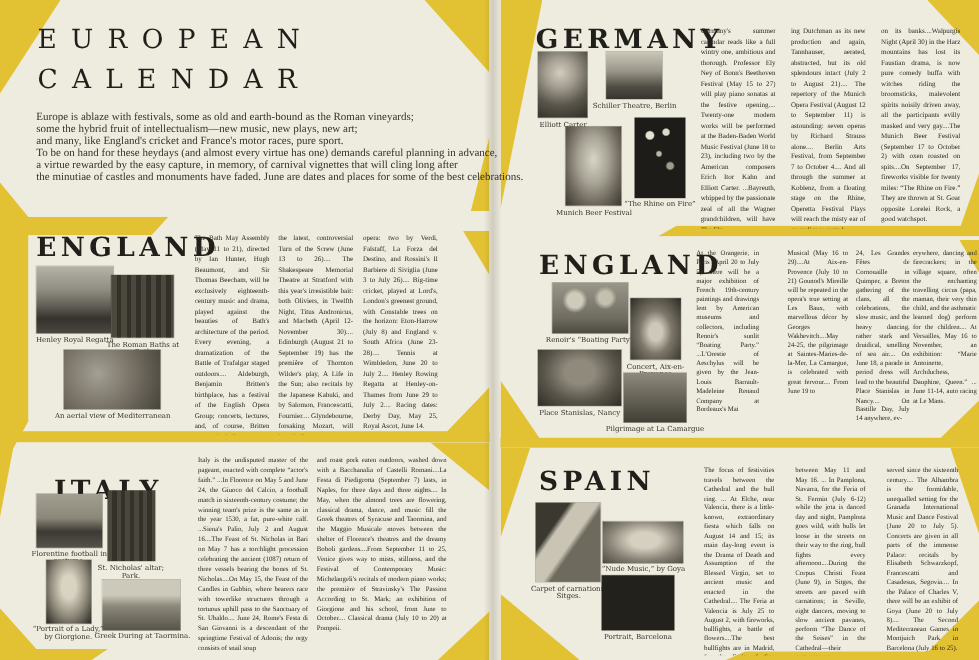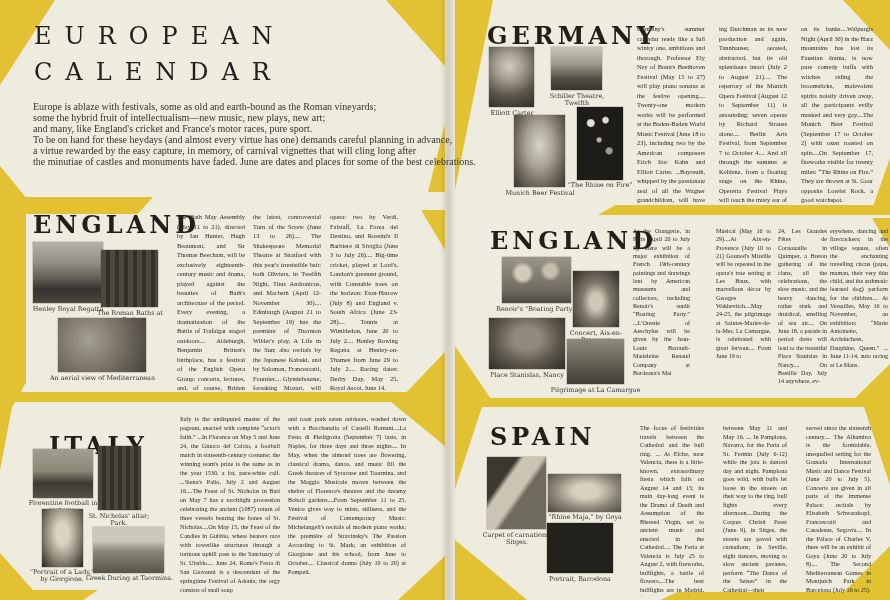--- a/index.html
+++ b/index.html
@@ -128,21 +128,21 @@
     <div class="cap" style="left:82px;top:575px;width:95px">Greek During at Taormina.</div>
     <div class="col c-ita" style="left:180px;top:414px;width:100px;height:181px">Italy is the undisputed master of the pageant, enacted with complete “actor's faith.” ...In Florence on May 5 and June 24, the Giuoco del Calcio, a football match in sixteenth-century costume; the winning team's prize is the same as in the year 1530, a fat, pure-white calf. ...Siena's Palio, July 2 and August 16....The Feast of St. Nicholas in Bari on May 7 has a torchlight procession celebrating the ancient (1087) return of three vessels bearing the bones of St. Nicholas....On May 15, the Feast of the Candles in Gubbio, where bearers race with towerlike structures through a tortuous uphill pass to the Sanctuary of St. Ubaldo.... June 24, Rome's Festa di San Giovanni is a descendant of the springtime Festival of Adonis; the orgy consists of snail soup</div>
     <div class="col c-ita" style="left:288px;top:414px;width:118px;height:181px">and roast pork eaten outdoors, washed down with a Bacchanalia of Castelli Romani....La Festa di Piedigrotta (September 7) lasts, in Naples, for three days and three nights.... In May, when the almond trees are flowering, classical drama, dance, and music fill the Greek theatres of Syracuse and Taormina, and the Maggio Musicale moves between the shelter of Florence's theatres and the dreamy Boboli gardens....From September 11 to 25, Venice gives way to mists, stillness, and the Festival of Contemporary Music: Michelangeli's recitals of modern piano works; the première of Stravinsky's The Passion According to St. Mark; an exhibition of Giorgione and his school, from June to October.... Classical drama (July 10 to 20) at Pompeii.</div>
   </section>
 
   <section>
     <h2 class="sec-head" style="left:487px;top:21px;margin:0">GERMANY</h2>
     <figure class="ph ph-carter" style="left:489px;top:47px;width:45px;height:60px;margin:0"></figure>
     <div class="cap" style="left:482px;top:110px;width:60px">Elliott Carter</div>
     <figure class="ph ph-schiller" style="left:551px;top:47px;width:51px;height:43px;margin:0"></figure>
-    <div class="cap" style="left:538px;top:93px;width:78px">Schiller Theatre, Twelfth</div>
+    <div class="cap" style="left:538px;top:93px;width:78px">Schiller Theatre, Berlin</div>
     <figure class="ph ph-munich" style="left:514px;top:115px;width:51px;height:72px;margin:0"></figure>
     <div class="cap" style="left:503px;top:190px;width:74px">Munich Beer Festival</div>
     <figure class="ph ph-rhine" style="left:577px;top:107px;width:46px;height:73px;margin:0"></figure>
     <div class="cap" style="left:563px;top:182px;width:74px">“The Rhine on Fire”</div>
     <div class="col c-ger" style="left:637px;top:24px;width:68px;height:184px">Germany's summer calendar reads like a full wintry one, ambitious and thorough. Professor Ely Ney of Bonn's Beethoven Festival (May 15 to 27) will play piano sonatas at the festive opening.... Twenty-one modern works will be performed at the Baden-Baden World Music Festival (June 18 to 23), including two by the American composers Erich Itor Kahn and Elliott Carter. ...Bayreuth, whipped by the passionate zeal of all the Wagner grandchildren, will have The Fly-</div>
     <div class="col c-ger" style="left:719px;top:24px;width:68px;height:184px">ing Dutchman as its new production and again, Tannhauser, aerated, abstracted, but its old splendours intact (July 2 to August 21).... The repertory of the Munich Opera Festival (August 12 to September 11) is astounding: seven operas by Richard Strauss alone.... Berlin Arts Festival, from September 7 to October 4.... And all through the summer at Koblenz, from a floating stage on the Rhine, Operetta Festival Plays will reach the misty ear of an audience seated</div>
     <div class="col c-ger" style="left:801px;top:24px;width:72px;height:184px">on its banks....Walpurgis Night (April 30) in the Harz mountains has lost its Faustian drama, is now pure comedy buffa with witches riding the broomsticks, malevolent spirits noisily driven away, all the participants evilly masked and very gay....The Munich Beer Festival (September 17 to October 2) with oxen roasted on spits....On September 17, fireworks visible for twenty miles: “The Rhine on Fire.” They are thrown at St. Goar opposite Lorelei Rock, a good watchspot.</div>
   </section>
 
   <section>
@@ -159,21 +159,21 @@
     <div class="col c-fra" style="left:716px;top:227px;width:55px;height:170px">Musical (May 16 to 29)....At Aix-en-Provence (July 10 to 21) Gounod's Mireille will be repeated in the opera's true setting at Les Baux, with marvellous décor by Georges Wakhevitch....May 24-25, the pilgrimage at Saintes-Maries-de-la-Mer, La Camargue, is celebrated with great fervour.... From June 19 to</div>
     <div class="col c-fra" style="left:778px;top:227px;width:49px;height:170px">24, Les Grandes Fêtes de Cornouaille in Quimper, a Breton gathering of the clans, all the celebrations, the slow music, and the heavy dancing, rather stark and druidical, smelling of sea air.... On June 18, a parade in period dress will lead to the beautiful Place Stanislas in Nancy.... On Bastille Day, July 14 anywhere, ev-</div>
     <div class="col c-fra" style="left:830px;top:227px;width:58px;height:170px">erywhere, dancing and firecrackers; in the village square, often the enchanting travelling circus (papa, maman, their very thin child, and the asthmatic learned dog) perform for the children.... At Versailles, May 16 to November, an exhibition: “Marie Antoinette, Archduchess, Dauphine, Queen.” ... June 11-14, auto racing at Le Mans.</div>
   </section>
 
   <section>
     <h2 class="sec-head" style="left:490px;top:422px;margin:0">SPAIN</h2>
     <figure class="ph ph-carpet" style="left:487px;top:457px;width:59px;height:72px;margin:0"></figure>
     <div class="cap" style="left:478px;top:532px;width:78px">Carpet of carnations, Sitges.</div>
     <figure class="ph ph-maja" style="left:548px;top:474px;width:73px;height:38px;margin:0"></figure>
-    <div class="cap" style="left:546px;top:514px;width:78px">“Rhine Maja,” by Goya</div>
+    <div class="cap" style="left:546px;top:514px;width:78px">“Nude Music,” by Goya</div>
     <figure class="ph ph-fountains" style="left:547px;top:523px;width:66px;height:50px;margin:0"></figure>
     <div class="cap" style="left:543px;top:576px;width:74px">Portrait, Barcelona</div>
     <div class="col c-spa" style="left:640px;top:424px;width:64px;height:172px">The focus of festivities travels between the Cathedral and the bull ring. ... At Elche, near Valencia, there is a little-known, extraordinary fiesta which falls on August 14 and 15; its main day-long event is the Drama of Death and Assumption of the Blessed Virgin, set to ancient music and enacted in the Cathedral.... The Feria at Valencia is July 25 to August 2, with fireworks, bullfights, a battle of flowers....The best bullfights are in Madrid, for the Feria of San Isidro</div>
     <div class="col c-spa" style="left:723px;top:424px;width:64px;height:172px">between May 11 and May 16. ... In Pamplona, Navarra, for the Feria of St. Fermin (July 6-12) while the jota is danced day and night, Pamplona goes wild, with bulls let loose in the streets on their way to the ring, bull fights every afternoon....During the Corpus Christi Feast (June 9), in Sitges, the streets are paved with carnations; in Seville, eight dancers, moving to slow ancient pavanes, perform “The Dance of the Seises” in the Cathedral—their costumes pre-</div>
     <div class="col c-spa" style="left:806px;top:424px;width:65px;height:172px">served since the sixteenth century.... The Alhambra is the formidable, unequalled setting for the Granada International Music and Dance Festival (June 20 to July 5). Concerts are given in all parts of the immense Palace: recitals by Elisabeth Schwarzkopf, Francescatti and Casadesus, Segovia.... In the Palace of Charles V, there will be an exhibit of Goya (June 20 to July 8).... The Second Mediterranean Games in Montjuich Park in Barcelona (July 16 to 25).</div>
   </section>
 
 </div>
 
 </body></html>

